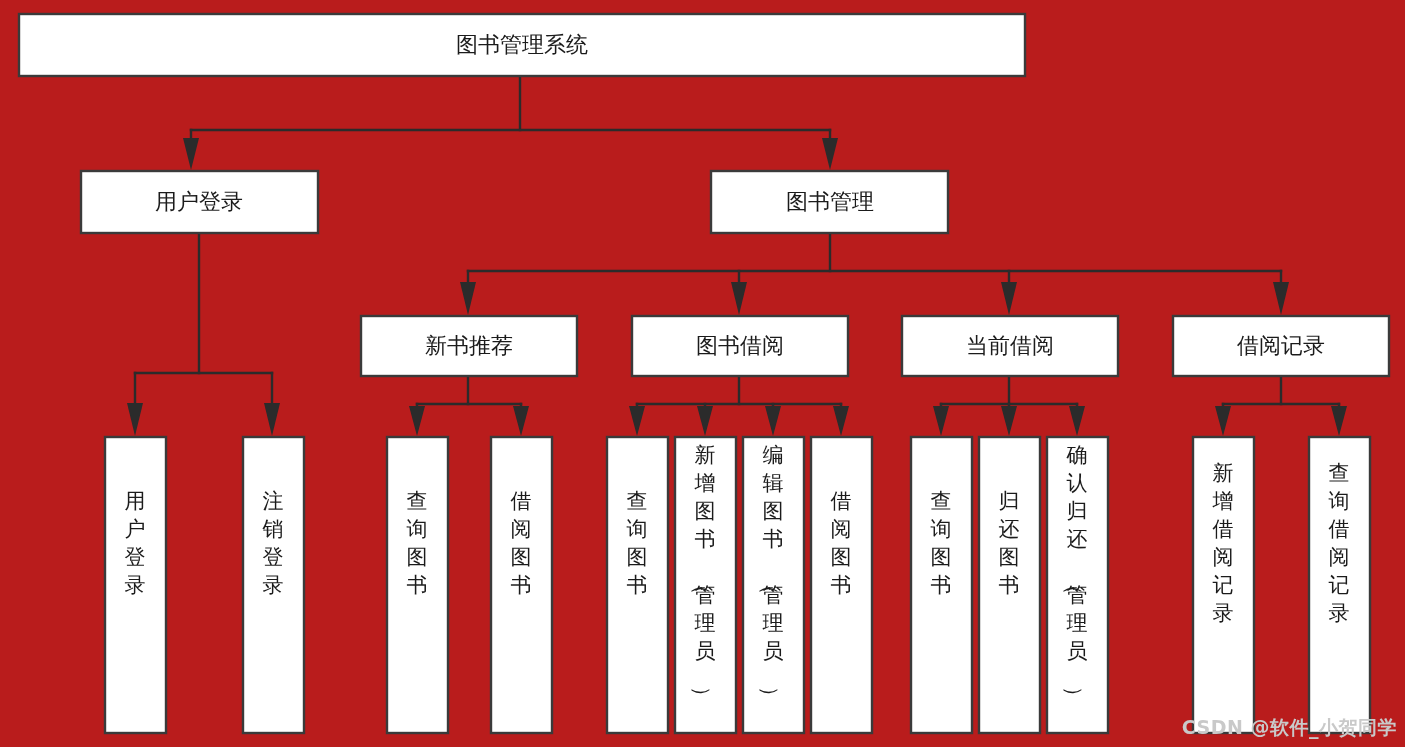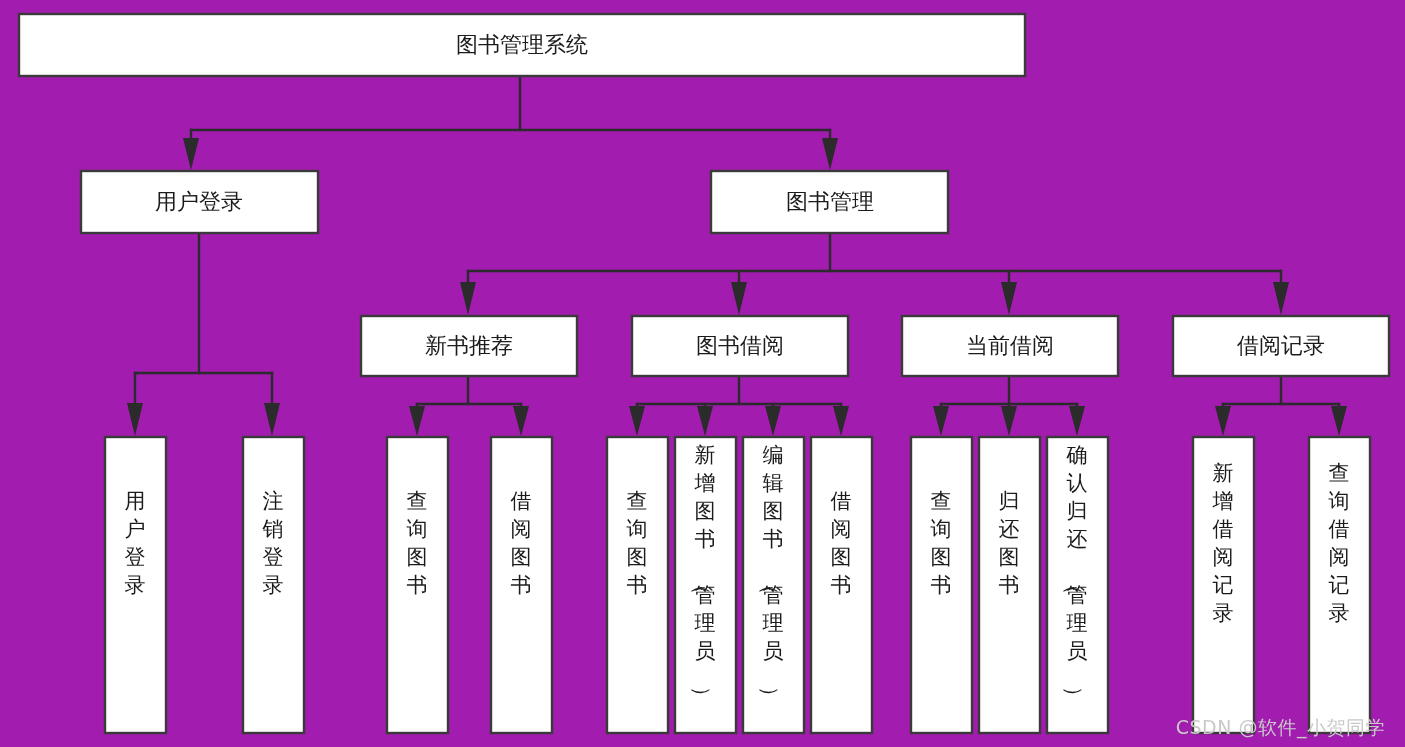--- a/index.html
+++ b/index.html
@@ -7,21 +7,21 @@
     padding: 0;
     background: #ffffff;
   }
   body {
     font-family: "DejaVu Sans", "Liberation Sans", sans-serif;
   }
   #canvas {
     position: relative;
     width: 1405px;
     height: 747px;
-    background: #a21caf;
+    background: #b91c1c;
     overflow: hidden;
   }
   svg.diagram {
     position: absolute;
     left: 0;
     top: 0;
     width: 1405px;
     height: 747px;
   }
   .nodebox {
@@ -46,28 +46,29 @@
     dominant-baseline: middle;
   }
   .node-label-v {
     font-family: "DejaVu Sans", "Liberation Sans", sans-serif;
     font-size: 21px;
     fill: #1b1b1b;
     text-anchor: middle;
   }
   .watermark {
     position: absolute;
-    right: 20px;
+    right: 8px;
     bottom: 6px;
     font-family: "DejaVu Sans", "Liberation Sans", sans-serif;
     font-size: 19px;
     color: #c9c9c9;
     letter-spacing: 0.5px;
     white-space: nowrap;
     pointer-events: none;
+    font-weight: bold;
   }
 </style>
 </head>
 <body>
 
 <div id="canvas">
 
   <svg class="diagram" viewBox="0 0 1405 747">
 
     <g>

